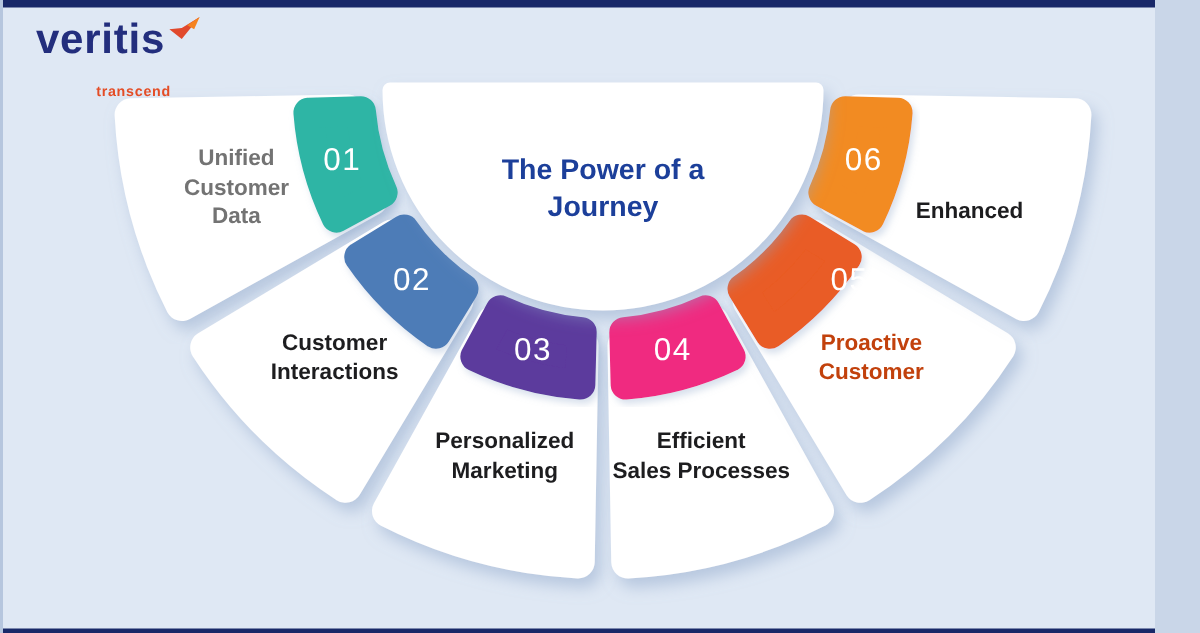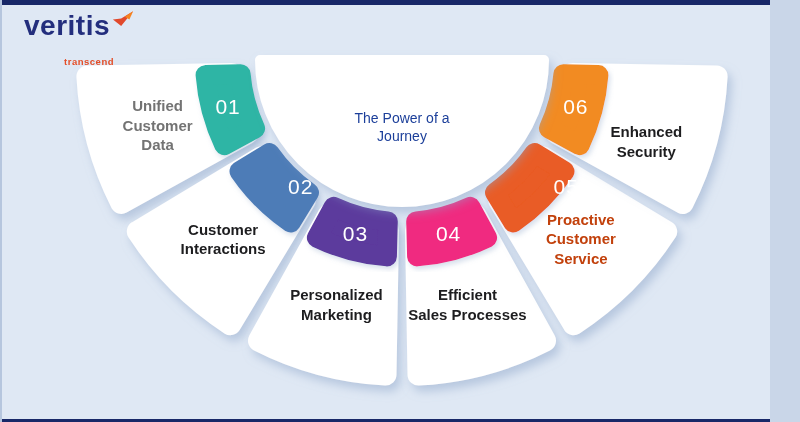--- a/index.html
+++ b/index.html
@@ -17,21 +17,21 @@
   .logo-tagline{display:block;text-align:right;margin-right:20px;margin-top:16px;
     font-size:9.5px;font-weight:bold;letter-spacing:.5px;}
   svg.fan{position:absolute;left:0;top:0;}
   .overlay{position:absolute;left:0;top:0;width:800px;height:422px;pointer-events:none;}
   .seg-label{position:absolute;transform:translate(-50%,-50%);
     font-size:15px;font-weight:bold;text-align:center;line-height:1.3;width:210px;}
   .seg-label span{display:block;}
   .seg-number{position:absolute;transform:translate(-50%,-50%);
     font-size:21px;font-weight:500;letter-spacing:1px;}
   .diagram-title{position:absolute;transform:translate(-50%,-50%);
-    width:270px;text-align:center;font-size:14px;font-weight:normal;line-height:1.3;}
+    width:270px;text-align:center;font-size:19px;font-weight:bold;line-height:1.3;}
   .diagram-title span{display:block;}
 </style>
 </head>
 <body>
 
 <div class="stage" id="stage" style="background: rgb(223, 232, 244);">
 
   <div class="topbar" id="topbar" style="background: rgb(24, 40, 104);"></div>
 
   <div class="logo">
@@ -77,42 +77,40 @@
     <div class="diagram-title" id="diagramTitle" style="left: 400px; top: 127px; color: rgb(28, 63, 154);">
       <span>The Power of a</span>
       <span>Journey</span>
     </div>
   <div class="seg-number" style="left: 226.133px; top: 106.587px; color: rgb(255, 255, 255);">01</div>
       <div class="seg-label" style="left: 155.621px; top: 125.481px; color: #737373;">
         <span>Unified</span>
         <span>Customer</span>
         <span>Data</span>
       </div>
-      <div class="seg-number" style="left: 272.721px; top: 187.279px; color: rgb(255, 255, 255); margin-left: 26px;">02</div>
+      <div class="seg-number" style="left: 272.721px; top: 187.279px; color: rgb(255, 255, 255);">02</div>
       <div class="seg-label" style="left: 221.102px; top: 238.898px; color: rgb(29, 29, 31);">
         <span>Customer</span>
         <span>Interactions</span>
       </div>
       <div class="seg-number" style="left: 353.413px; top: 233.867px; color: rgb(255, 255, 255);">03</div>
       <div class="seg-label" style="left: 334.519px; top: 304.379px; color: rgb(29, 29, 31);">
         <span>Personalized</span>
         <span>Marketing</span>
       </div>
       <div class="seg-number" style="left: 446.587px; top: 233.867px; color: rgb(255, 255, 255);">04</div>
       <div class="seg-label" style="left: 465.481px; top: 304.379px; color: rgb(29, 29, 31);">
         <span>Efficient</span>
         <span>Sales Processes</span>
       </div>
       <div class="seg-number" style="left: 527.279px; top: 187.279px; color: rgb(255, 255, 255); margin-left: 37px;">05</div>
       <div class="seg-label" style="left: 578.898px; top: 238.898px; color: #c2410c;">
         <span>Proactive</span>
         <span>Customer</span>
-        <span>Service</span>
       </div>
       <div class="seg-number" style="left: 573.867px; top: 106.587px; color: rgb(255, 255, 255);">06</div>
       <div class="seg-label" style="left: 644.379px; top: 141px; color: rgb(29, 29, 31);">
         <span>Enhanced</span>
-        <span>Security</span>
       </div>
     </div>
 
   <div class="bottombar" id="bottombar" style="background: rgb(24, 40, 104);"></div>
 </div>
 
 </body></html>

